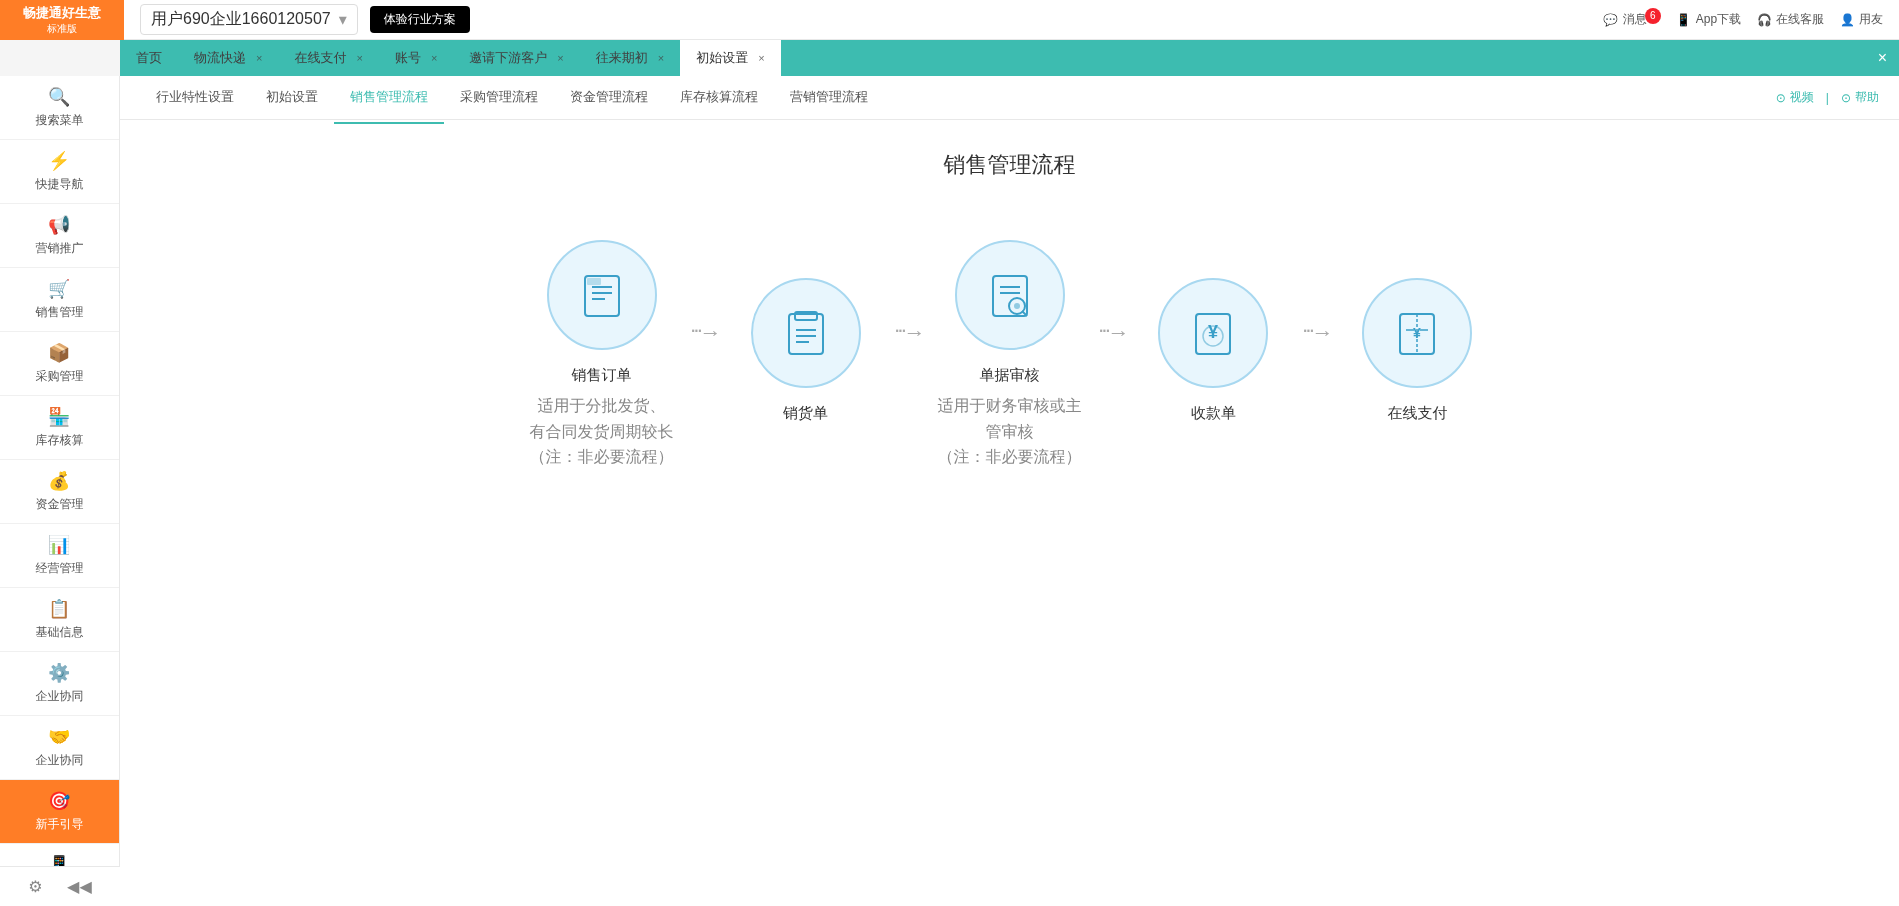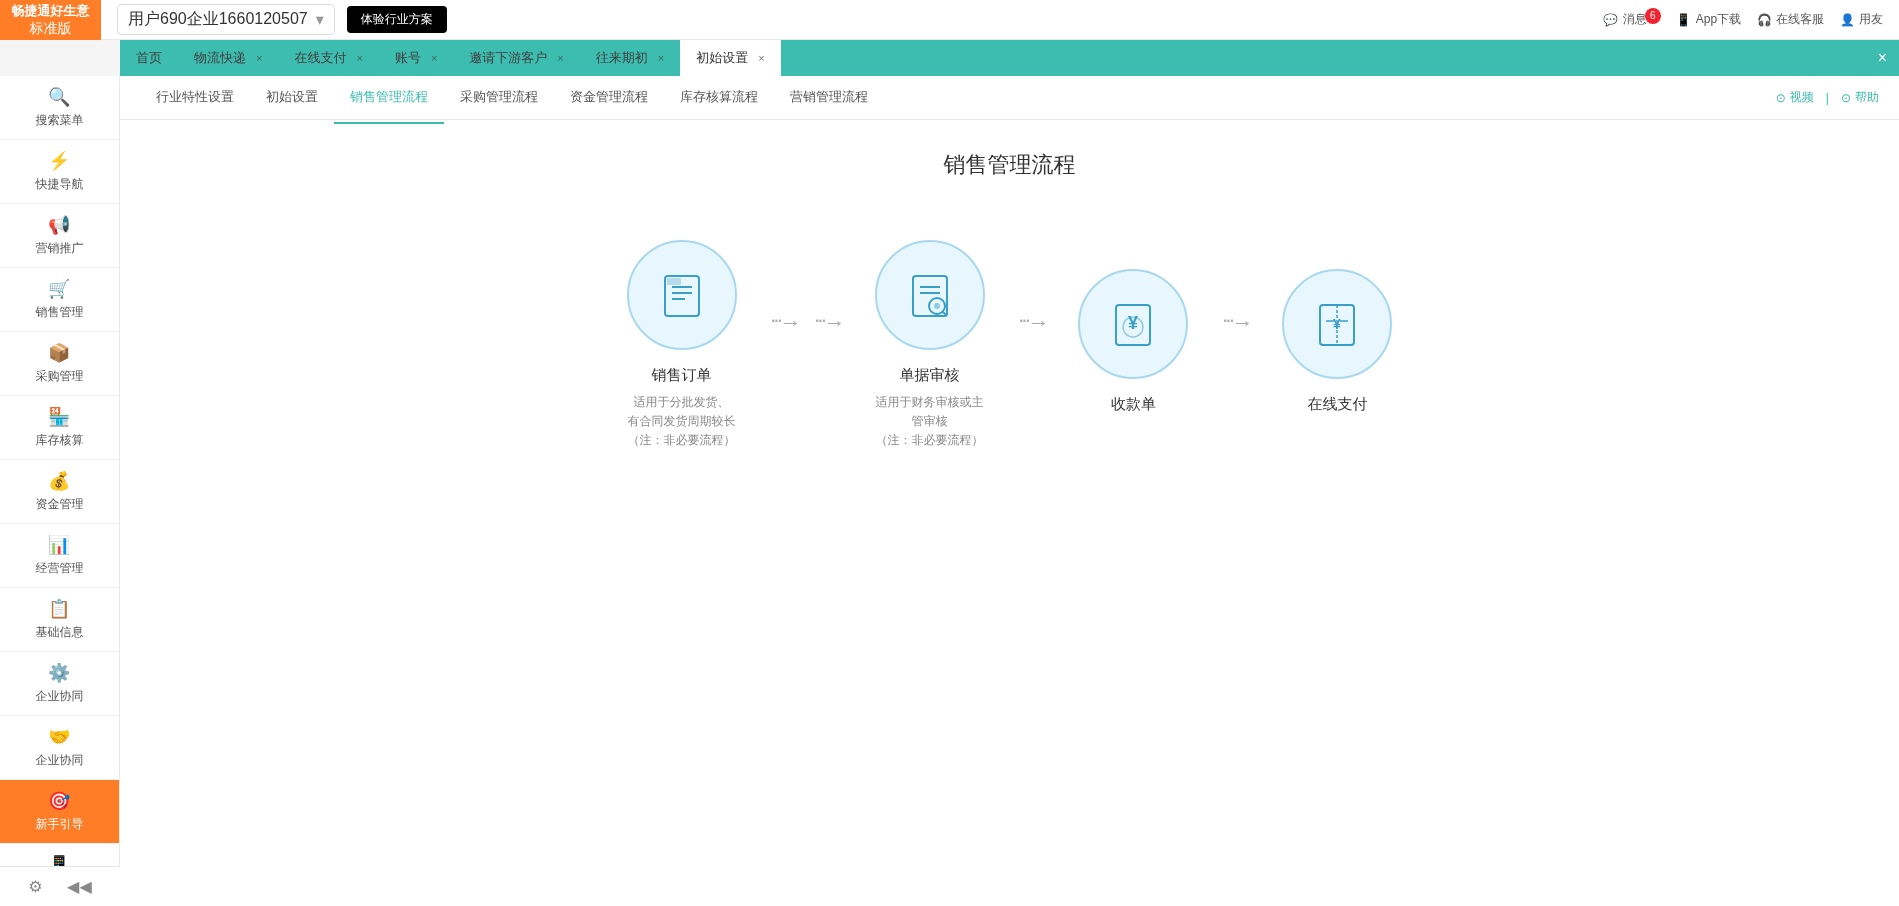--- a/index.html
+++ b/index.html
@@ -18,33 +18,33 @@
       top: 0;
       left: 0;
       right: 0;
       z-index: 100;
     }
     .top-bar-left {
       display: flex;
       align-items: center;
     }
     .logo-area {
-      width: 101px;
+      width: 124px;
       height: 40px;
       background: #ff7d26;
       display: flex;
       align-items: center;
       justify-content: center;
       color: #fff;
       font-size: 11px;
       flex-direction: column;
       padding: 4px;
     }
     .logo-area .logo-title { font-size: 13px; font-weight: bold; }
-    .logo-area .logo-sub { font-size: 14px; }
+    .logo-area .logo-sub { font-size: 10px; }
     .user-selector {
       margin-left: 16px;
       display: flex;
       align-items: center;
       border: 1px solid #ddd;
       border-radius: 4px;
       padding: 4px 10px;
       cursor: pointer;
       font-size: 16px;
       color: #333;
@@ -241,21 +241,21 @@
       margin-bottom: 16px;
     }
     .flow-circle svg { width: 50px; height: 50px; }
     .flow-label {
       font-size: 15px;
       color: #333;
       font-weight: 500;
       margin-bottom: 8px;
     }
     .flow-desc {
-      font-size: 12px;
+      font-size: 16px;
       color: #888;
       text-align: center;
       line-height: 1.6;
     }
     .flow-arrow {
       font-size: 22px;
       color: #aaa;
       margin: 0 8px;
       padding-bottom: 50px;
       letter-spacing: -4px;
@@ -407,20 +407,32 @@
       <line x1="15" y1="29" x2="28" y2="29" stroke="#3a9fc8" stroke-width="2"></line>
       <rect x="10" y="8" width="14" height="7" rx="1" fill="#3a9fc8" opacity="0.3"></rect>
     </svg>
           </div>
           <div class="flow-label">销售订单</div>
           <div class="flow-desc" style="white-space: pre-line;">适用于分批发货、
 有合同发货周期较长
 （注：非必要流程）</div>
         </div>
         <div class="flow-arrow">···→</div>
+        <div class="flow-item">
+          <div class="flow-circle">
+            <svg viewBox="0 0 50 50" fill="none" xmlns="http://www.w3.org/2000/svg">
+      <rect x="8" y="6" width="34" height="40" rx="3" fill="none" stroke="#3a9fc8" stroke-width="2"></rect>
+      <rect x="14" y="4" width="22" height="8" rx="2" fill="none" stroke="#3a9fc8" stroke-width="2"></rect>
+      <line x1="15" y1="22" x2="35" y2="22" stroke="#3a9fc8" stroke-width="2"></line>
+      <line x1="15" y1="28" x2="35" y2="28" stroke="#3a9fc8" stroke-width="2"></line>
+      <line x1="15" y1="34" x2="28" y2="34" stroke="#3a9fc8" stroke-width="2"></line>
+    </svg>
+          </div>
+          <div class="flow-label">销货单</div>
+        </div>
         <div class="flow-arrow">···→</div>
         <div class="flow-item">
           <div class="flow-circle">
             <svg viewBox="0 0 50 50" fill="none" xmlns="http://www.w3.org/2000/svg">
       <rect x="8" y="6" width="34" height="40" rx="3" fill="none" stroke="#3a9fc8" stroke-width="2"></rect>
       <line x1="15" y1="17" x2="35" y2="17" stroke="#3a9fc8" stroke-width="2"></line>
       <line x1="15" y1="23" x2="35" y2="23" stroke="#3a9fc8" stroke-width="2"></line>
       <circle cx="32" cy="36" r="8" fill="none" stroke="#3a9fc8" stroke-width="2"></circle>
       <line x1="37" y1="41" x2="42" y2="46" stroke="#3a9fc8" stroke-width="2"></line>
       <circle cx="32" cy="36" r="3" fill="#3a9fc8" opacity="0.5"></circle>

